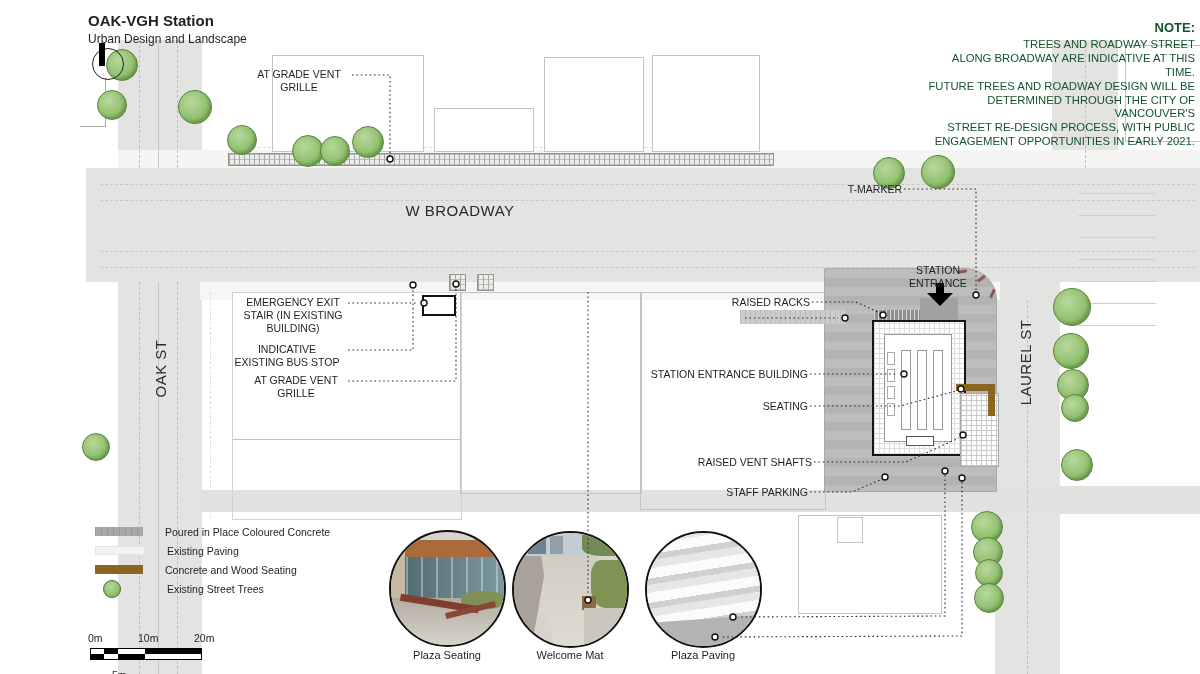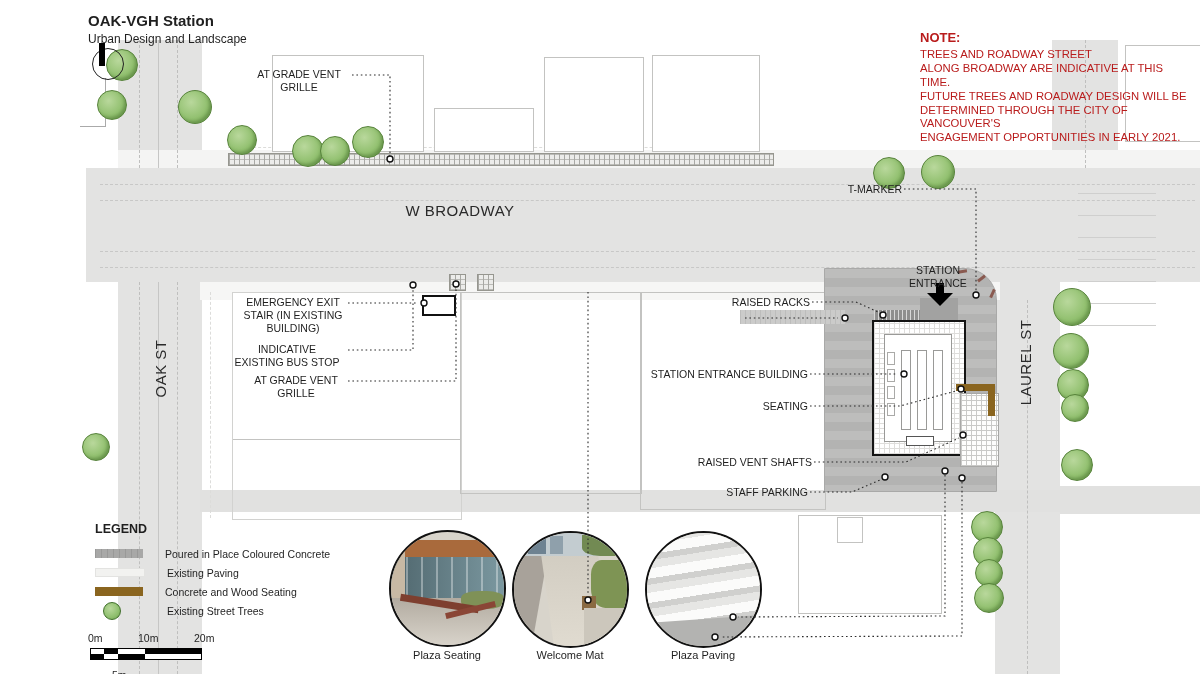--- a/index.html
+++ b/index.html
@@ -60,21 +60,21 @@
   .plan-label.right{text-align:right;}
   .plan-label.center{text-align:center;}
   .street-label{position:absolute;font-size:15px;letter-spacing:.5px;color:#2a2a2a;z-index:8;text-align:center;}
   #leaders{position:absolute;left:0;top:0;z-index:7;pointer-events:none;}
   .leader{fill:none;stroke:#2b2b2b;stroke-width:1.1;stroke-dasharray:1.6 2.8;}
   .marker{fill:#fff;stroke:#111;stroke-width:1.4;}
   
   #title{position:absolute;left:88px;top:12px;z-index:9;}
   #title .main{font-size:15px;font-weight:bold;}
   #title .sub{font-size:12px;margin-top:3px;}
-  #note{position:absolute;left:920px;top:30px;width:275px;z-index:9;color:#b91c1c;}
+  #note{position:absolute;left:920px;top:20px;width:275px;z-index:9;color:#14532d;text-align:right;}
   #note .head{font-size:13px;font-weight:bold;margin-bottom:3px;}
   #note-body div{font-size:11.3px;line-height:1.23;}
   
   #legend{position:absolute;left:95px;top:522px;z-index:9;}
   #legend .head{font-size:12.5px;font-weight:bold;margin-bottom:8px;}
   .legend-row{display:flex;align-items:center;height:19px;}
   .swatch{width:48px;height:9px;margin-right:22px;flex:none;}
   .sw-concrete{background:repeating-linear-gradient(90deg,#c4c4c3 0 1px,transparent 1px 6px),#d0d0cf;}
   .sw-coloured-concrete{background:repeating-linear-gradient(90deg,#999998 0 1px,transparent 1px 6px),#a8a8a7;}
   .sw-existing-paving{background:#f2f2f0;border:1px solid #e3e3e1;height:7px;}
@@ -310,26 +310,26 @@
     <div class="sub">Urban Design and Landscape</div>
   </div>
 
   <div id="note">
     <div class="head">NOTE:</div>
     <div id="note-body">
         <div>TREES AND ROADWAY STREET</div>
         <div>ALONG BROADWAY ARE INDICATIVE AT THIS TIME.</div>
         <div>FUTURE TREES AND ROADWAY DESIGN WILL BE</div>
         <div>DETERMINED THROUGH THE CITY OF VANCOUVER'S</div>
+        <div>STREET RE-DESIGN PROCESS, WITH PUBLIC</div>
         <div>ENGAGEMENT OPPORTUNITIES IN EARLY 2021.</div>
       </div>
   </div>
 
   <div id="legend">
-    <div class="head">LEGEND</div>
     <div id="legend-items">
         <div class="legend-row">
           <span class="swatch sw-coloured-concrete"></span>
           <span class="lab">Poured in Place Coloured Concrete</span>
         </div>
         <div class="legend-row">
           <span class="swatch sw-existing-paving"></span>
           <span class="lab">Existing Paving</span>
         </div>
         <div class="legend-row">

